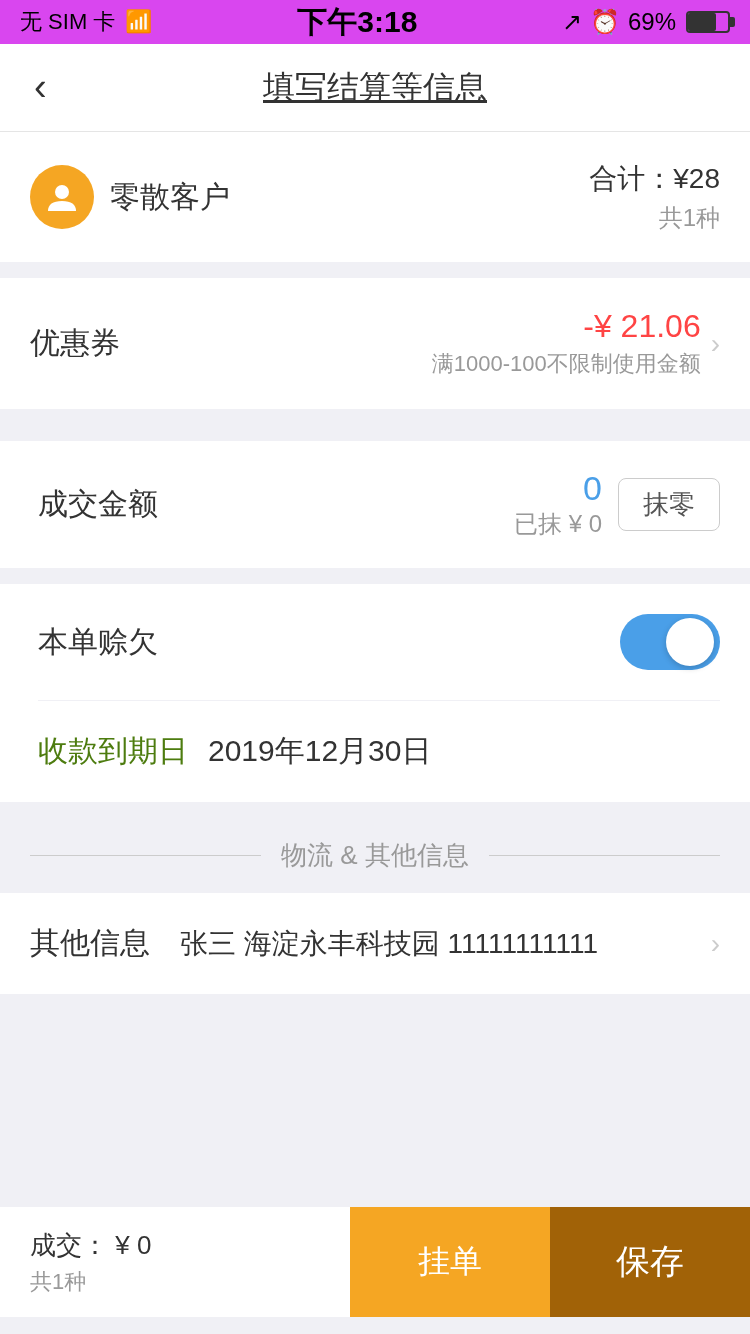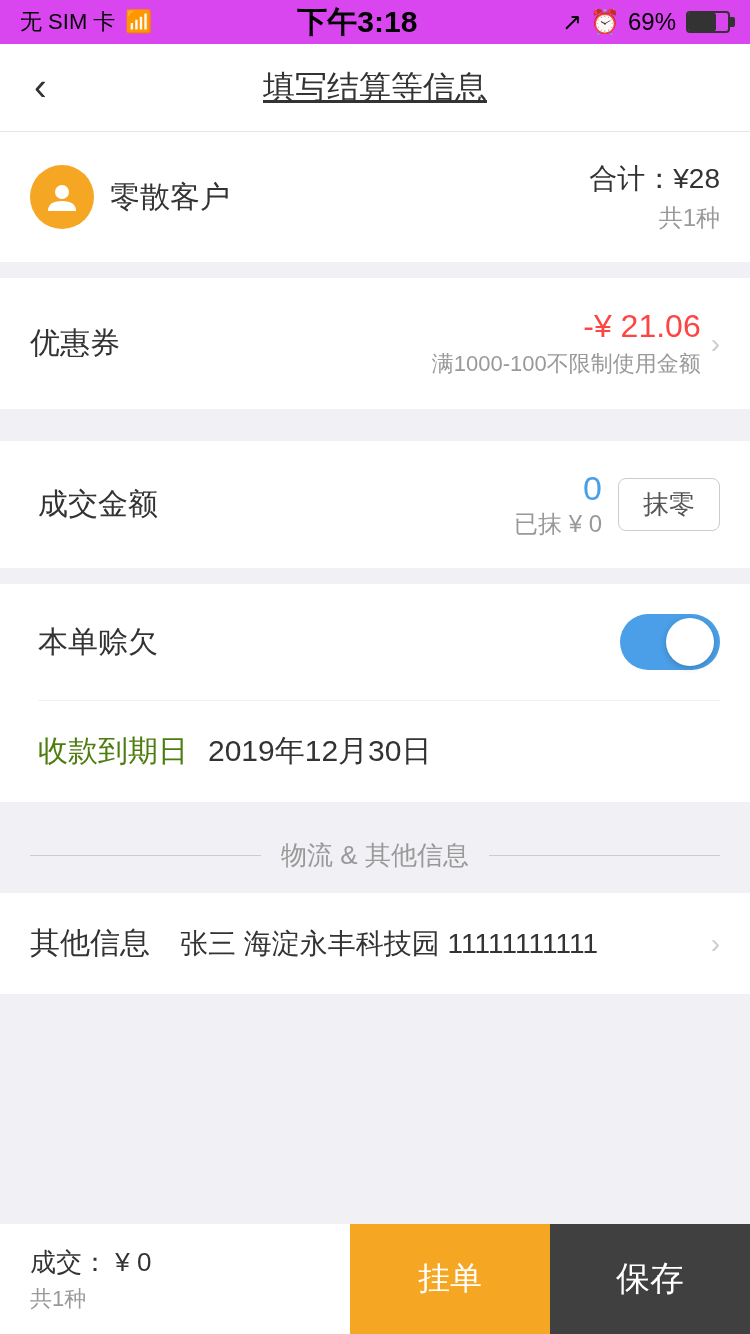--- a/index.html
+++ b/index.html
@@ -323,21 +323,21 @@
       background: #fff;
     }
     .debt-label {
       font-size: 30px;
       color: #333;
     }
 
     
     .bottom-bar {
       position: fixed;
-      bottom: 0;
+      bottom: 17px;
       left: 0;
       width: 750px;
       height: 110px;
       display: flex;
       background: #fff;
       z-index: 100;
     }
     .bottom-info {
       flex: 1;
       display: flex;
@@ -359,21 +359,21 @@
       background: #f5a623;
       display: flex;
       align-items: center;
       justify-content: center;
       font-size: 32px;
       color: #fff;
       cursor: pointer;
     }
     .bottom-btn-save {
       width: 200px;
-      background: #404040;
+      background: #a16207;
       display: flex;
       align-items: center;
       justify-content: center;
       font-size: 34px;
       color: #fff;
       cursor: pointer;
     }
   </style>
 </head>
 <body>

